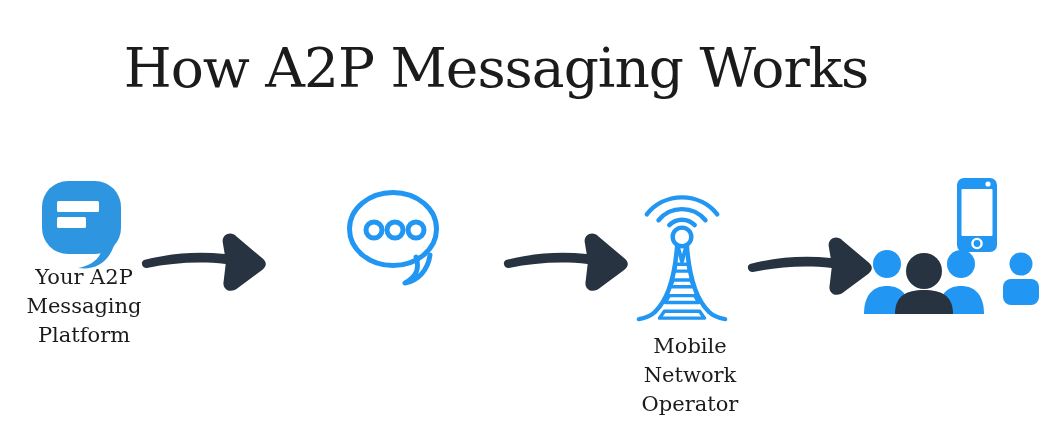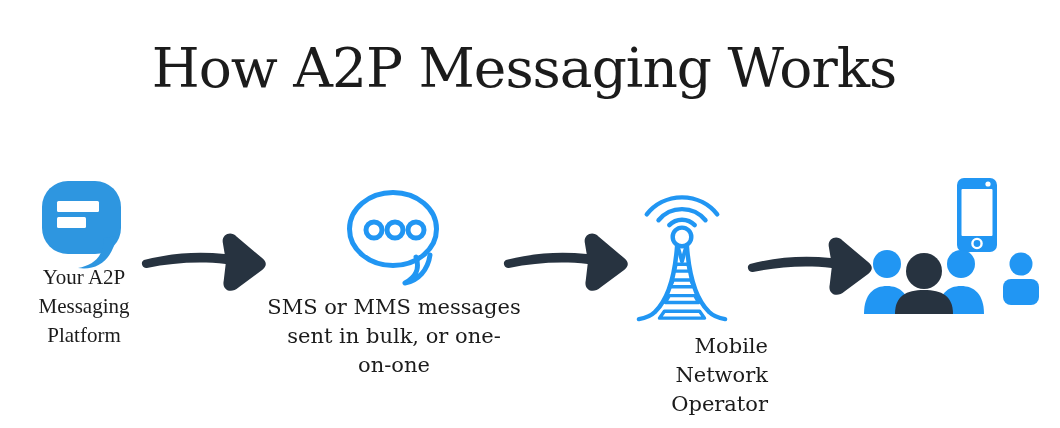--- a/index.html
+++ b/index.html
@@ -4,21 +4,20 @@
 <style>
   html,body{margin:0;padding:0;background:#fff;}
   .canvas{
     position:relative;width:1060px;height:428px;background:#fff;overflow:hidden;
     font-family:"DejaVu Serif", serif;
   }
   .title{
     position:absolute;top:36px;left:0;width:992px;text-align:center;
     font-size:55px;font-weight:500;letter-spacing:-1px;color:var(--text-dark);
     white-space:nowrap;
-    margin-left:28px;
   }
   .abs{position:absolute;}
   .step-label{
     position:absolute;text-align:center;white-space:pre-line;
     font-size:21px;line-height:29px;color:var(--text-dark);
   }
   .stroke-b{stroke:var(--accent-blue);fill:none;stroke-linecap:round;stroke-linejoin:round;}
   .fill-b{fill:var(--accent-blue);}
   .fill-bb{fill:var(--bubble-blue);}
   .fill-d{fill:var(--dark-navy);}
@@ -31,59 +30,56 @@
 <div class="canvas">
 
   <div class="title">How A2P Messaging Works</div>
 
   <svg class="abs" style="left:41px;top:180px;" width="82" height="90" viewBox="0 0 82 90">
     <rect class="fill-bb" x="1" y="1" width="79" height="73" rx="26"></rect>
     <path class="fill-bb" d="M63,58 C63,76 53,85 37,88 C56,91 72,80 75,56 Z"></path>
     <rect class="fill-w" x="16" y="21" width="42" height="11" rx="1.5"></rect>
     <rect class="fill-w" x="16" y="37" width="29" height="11" rx="1.5"></rect>
   </svg>
-  <div class="step-label" style="left:4px;top:263px;width:160px;font-family:Liberation Serif, serif;">Your A2P
+  <div class="step-label" style="left:4px;top:263px;width:160px;">Your A2P
 Messaging
 Platform</div>
 
   <svg class="abs arrow" style="left:141px;top:229px;" width="128" height="66" viewBox="0 0 130 66">
     <path d="M3,31 C30,24 58,22 85,25 L83,13 C82,5 91,1 97,7 L123,29 C128,33 128,37 123,41
              L99,59 C91,66 82,61 84,52 L86,35 C58,32 32,34 6,39 C1,40 -1,33 3,31 Z"></path>
   </svg>
 
   <svg class="abs" style="left:346px;top:190px;" width="98" height="98" viewBox="0 0 98 98">
     <ellipse class="stroke-b" stroke-width="5" cx="47" cy="39" rx="43.5" ry="36.5"></ellipse>
     <path class="stroke-b" stroke-width="5" d="M70,67 C74,79 70,87 59,93 C72,91 82,80 84,65"></path>
     <circle class="stroke-b" stroke-width="5" cx="28" cy="40" r="8"></circle>
     <circle class="stroke-b" stroke-width="5" cx="49" cy="40" r="8"></circle>
     <circle class="stroke-b" stroke-width="5" cx="70" cy="40" r="8"></circle>
   </svg>
-  <div class="step-label" style="left:266px;top:293px;width:256px;">SMS or MMS messages
-sent in bulk, or one-
-on-one</div>
 
   <svg class="abs arrow" style="left:503px;top:229px;" width="128" height="66" viewBox="0 0 130 66">
     <path d="M3,31 C30,24 58,22 85,25 L83,13 C82,5 91,1 97,7 L123,29 C128,33 128,37 123,41
              L99,59 C91,66 82,61 84,52 L86,35 C58,32 32,34 6,39 C1,40 -1,33 3,31 Z"></path>
   </svg>
 
   <svg class="abs" style="left:635px;top:184px;" width="94" height="142" viewBox="0 0 96 145">
     <path class="stroke-b" stroke-width="4.5" d="M12,31 A46,46 0 0 1 84,31"></path>
     <path class="stroke-b" stroke-width="4.5" d="M24,37 A31,31 0 0 1 72,37"></path>
     <path class="stroke-b" stroke-width="4.5" d="M35,42 A18,18 0 0 1 61,42"></path>
     <circle class="stroke-b" stroke-width="4.5" cx="48" cy="54" r="9.5"></circle>
     <path class="stroke-b" stroke-width="4" d="M43.5,63 L48,79 L52.5,63"></path>
     <path class="stroke-b" stroke-width="4.5" d="M43,63 C41,90 36,116 20,131 C16,135 10,137 4,138"></path>
     <path class="stroke-b" stroke-width="4.5" d="M53,63 C55,90 60,116 76,131 C80,135 86,137 92,138"></path>
     <path class="stroke-b" stroke-width="3.5" d="M42,82 L54,82 L56,89 L40,89 Z"></path>
     <path class="stroke-b" stroke-width="3.5" d="M39,98 L57,98 L60,105 L36,105 Z"></path>
     <path class="stroke-b" stroke-width="3.5" d="M35,114 L61,114 L65,121 L31,121 Z"></path>
     <path class="stroke-b" stroke-width="3.5" d="M30,130 L66,130 L71,137 L25,137 Z"></path>
   </svg>
-  <div class="step-label" style="left:612px;top:332px;width:156px;text-align:right;">Mobile
+  <div class="step-label" style="left:612px;top:332px;width:156px;">Mobile
 Network
 Operator</div>
 
   <svg class="abs arrow" style="left:747px;top:233px;" width="128" height="66" viewBox="0 0 130 66">
     <path d="M3,31 C30,24 58,22 85,25 L83,13 C82,5 91,1 97,7 L123,29 C128,33 128,37 123,41
              L99,59 C91,66 82,61 84,52 L86,35 C58,32 32,34 6,39 C1,40 -1,33 3,31 Z"></path>
   </svg>
 
   <svg class="abs" style="left:861px;top:248px;z-index:2;" width="126" height="66" viewBox="0 0 126 66">
     <circle class="fill-b" cx="26" cy="16" r="14"></circle>

